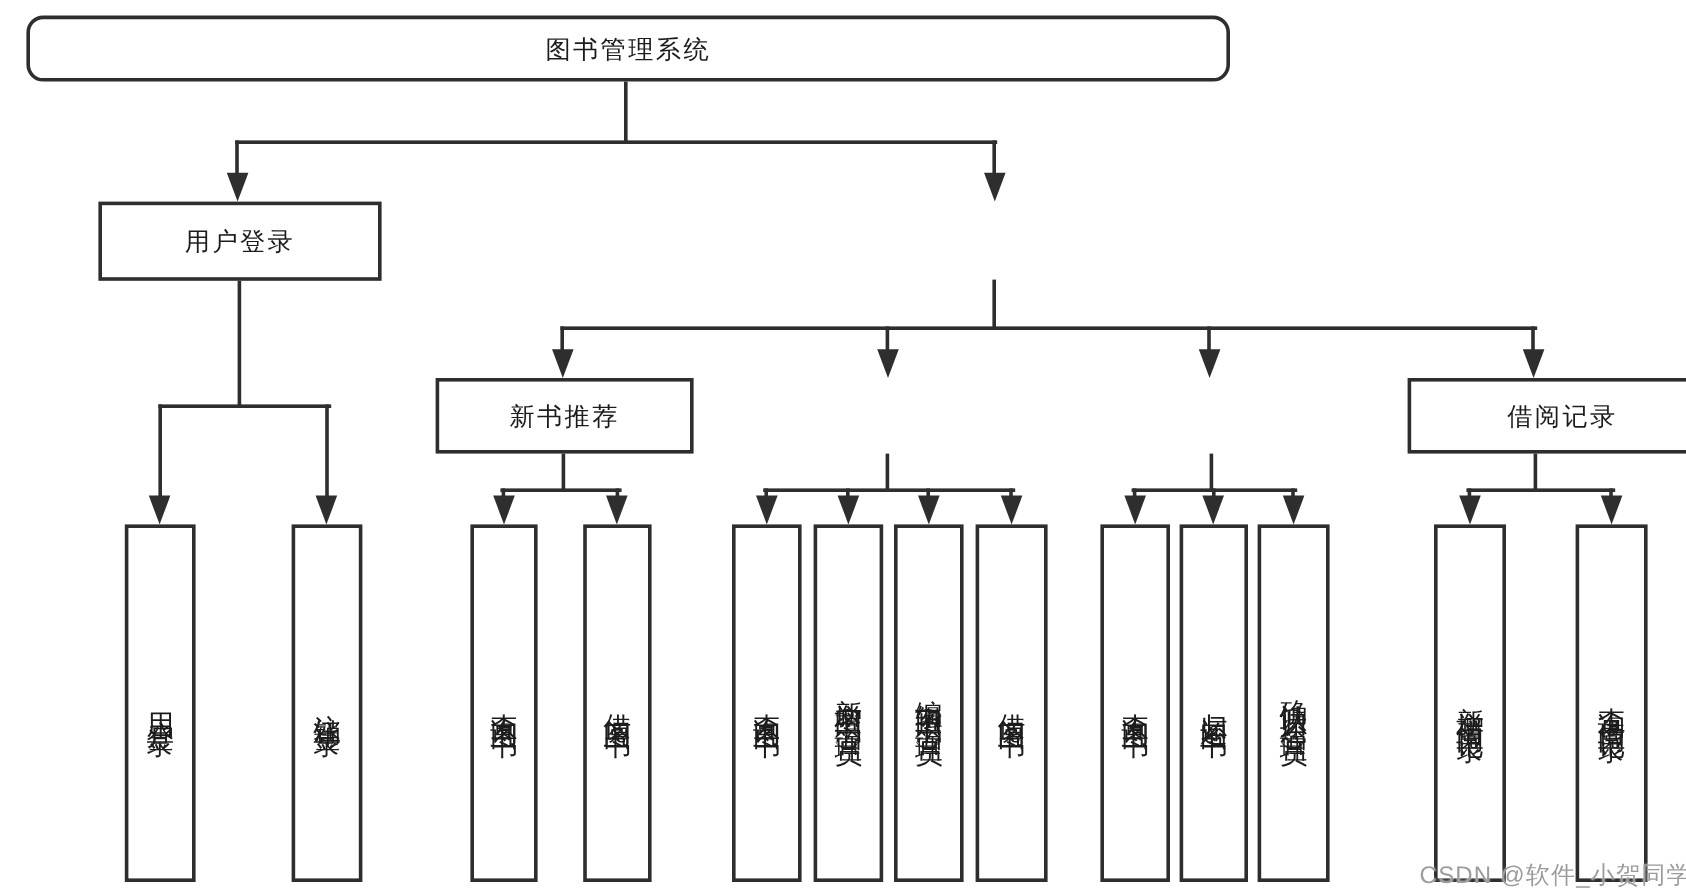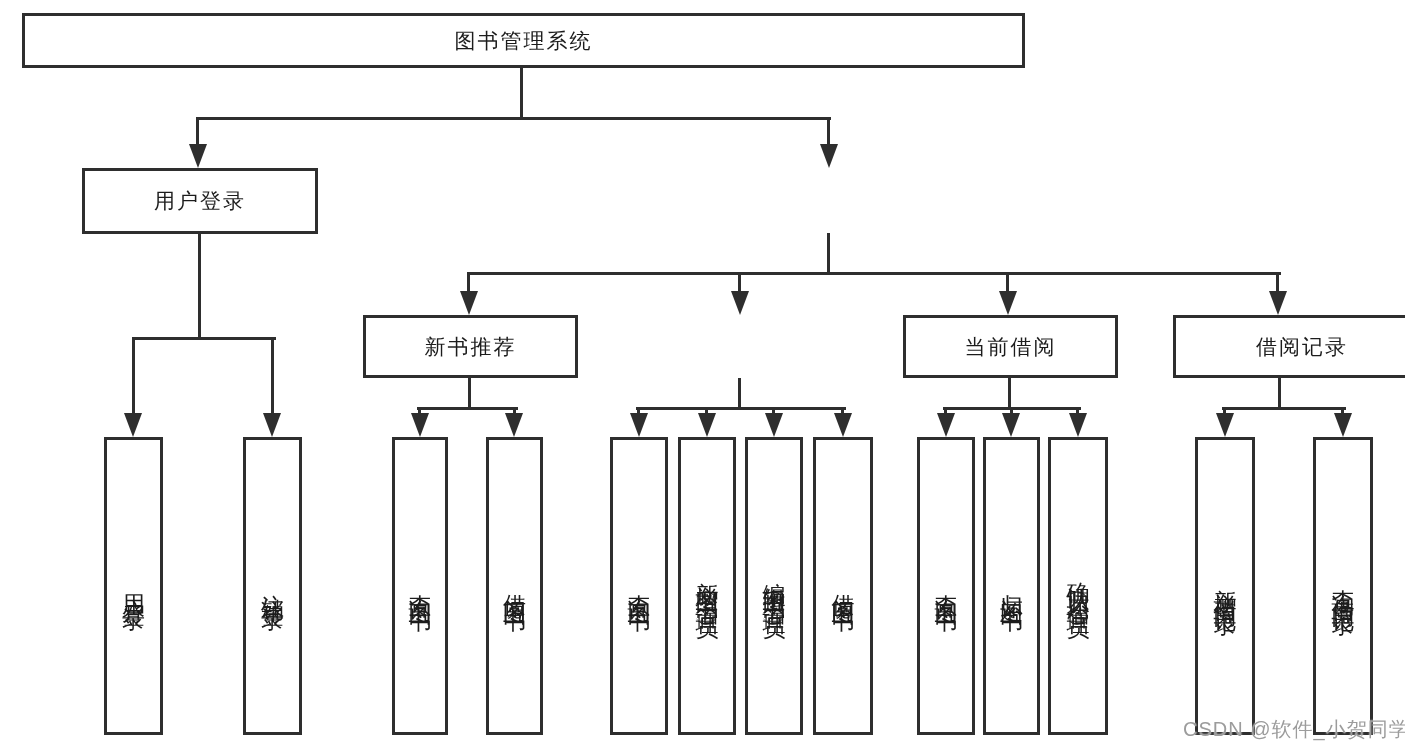--- a/index.html
+++ b/index.html
@@ -53,21 +53,21 @@
     text-shadow:0 0 2px #ffffff;
     white-space:nowrap;
     z-index:5;
   }
 </style>
 </head>
 <body>
 
 <div id="canvas">
 
-  <div class="box hbox" style="left:22px;top:13px;width:1003px;height:55px;">
+  <div class="box hbox" style="left:22px;top:13px;width:1003px;height:55px;border-radius:14px;">
     <span>图书管理系统</span>
   </div>
 
   <div class="vline" style="left:520px;top:68px;height:52px;"></div>
   <div class="hline" style="left:196px;top:117px;width:635px;"></div>
   <div class="vline" style="left:196px;top:117px;height:30px;"></div>
   <div class="vline" style="left:827px;top:117px;height:30px;"></div>
   <div class="arrow" style="left:189px;top:144px;"></div>
   <div class="arrow" style="left:820px;top:144px;"></div>
 
@@ -88,23 +88,20 @@
   <div class="vline" style="left:738px;top:272px;height:22px;"></div>
   <div class="vline" style="left:1006px;top:272px;height:22px;"></div>
   <div class="vline" style="left:1276px;top:272px;height:22px;"></div>
   <div class="arrow" style="left:460px;top:291px;"></div>
   <div class="arrow" style="left:731px;top:291px;"></div>
   <div class="arrow" style="left:999px;top:291px;"></div>
   <div class="arrow" style="left:1269px;top:291px;"></div>
 
   <div class="box hbox" style="left:363px;top:315px;width:215px;height:63px;">
     <span>新书推荐</span>
-  </div>
-  <div class="box hbox" style="left:903px;top:315px;width:215px;height:63px;">
-    <span>当前借阅</span>
   </div>
   <div class="box hbox" style="left:1173px;top:315px;width:258px;height:63px;">
     <span>借阅记录</span>
   </div>
 
   <div class="vline" style="left:468px;top:378px;height:32px;"></div>
   <div class="vline" style="left:738px;top:378px;height:32px;"></div>
   <div class="vline" style="left:1008px;top:378px;height:32px;"></div>
   <div class="vline" style="left:1278px;top:378px;height:32px;"></div>
 

